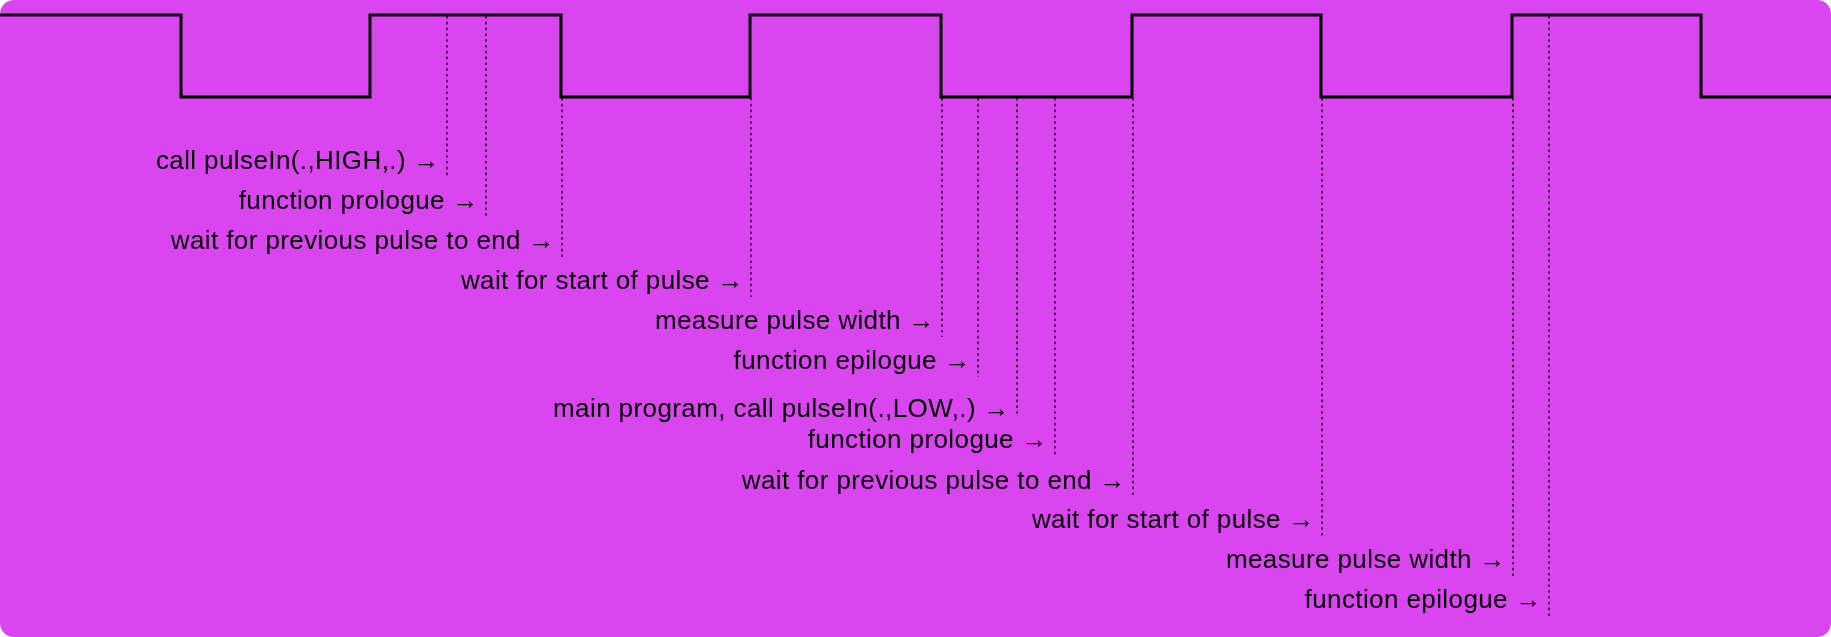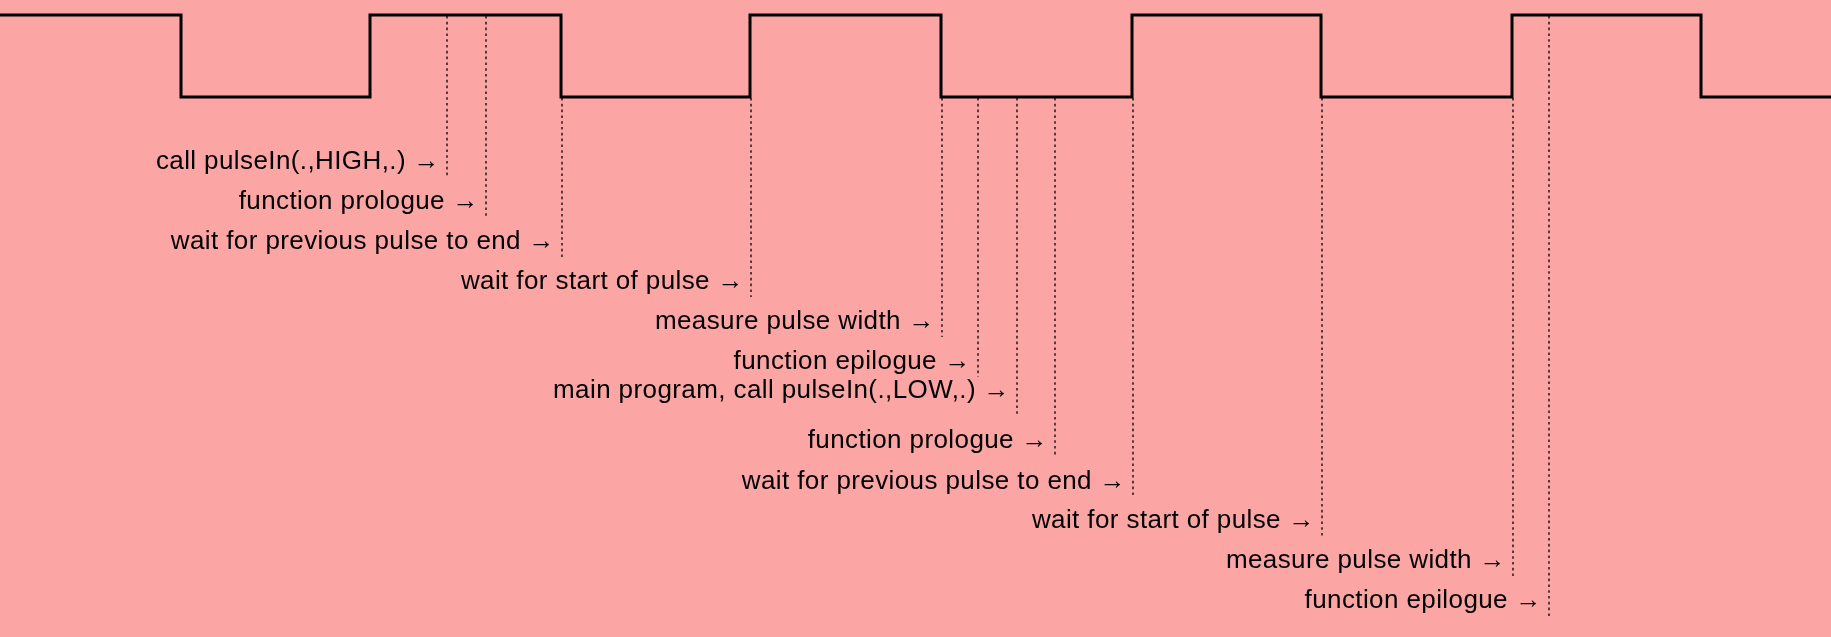--- a/index.html
+++ b/index.html
@@ -26,21 +26,21 @@
     font-size: 26px;
     letter-spacing: 0.4px;
     line-height: 40px;
     height: 40px;
     color: #000000;
   }
 </style>
 </head>
 <body>
 
-<div class="diagram" style="background: #fca5a5;">
+<div class="diagram" style="background: #d946ef; border-radius: 14px;">
   <svg id="wave-svg" width="1831" height="637" viewBox="0 0 1831 637">
     <path id="wave-path" fill="none" stroke-linejoin="miter" stroke-linecap="square" d="M 0 15 H 181 V 97 H 370 V 15 H 561 V 97 H 750 V 15 H 941 V 97 H 1132 V 15 H 1321 V 97 H 1512 V 15 H 1701 V 97 H 1831" stroke="#000000" stroke-width="3"></path>
     <g id="marker-group">
         <line x1="447" x2="447" y1="16" y2="177" stroke="#000000" stroke-width="1.3" stroke-dasharray="2.6 3.2"></line>
         <line x1="486" x2="486" y1="16" y2="217" stroke="#000000" stroke-width="1.3" stroke-dasharray="2.6 3.2"></line>
         <line x1="562" x2="562" y1="98" y2="257" stroke="#000000" stroke-width="1.3" stroke-dasharray="2.6 3.2"></line>
         <line x1="751" x2="751" y1="98" y2="297" stroke="#000000" stroke-width="1.3" stroke-dasharray="2.6 3.2"></line>
         <line x1="942" x2="942" y1="98" y2="337" stroke="#000000" stroke-width="1.3" stroke-dasharray="2.6 3.2"></line>
         <line x1="978" x2="978" y1="98" y2="377" stroke="#000000" stroke-width="1.3" stroke-dasharray="2.6 3.2"></line>
         <line x1="1017" x2="1017" y1="98" y2="416" stroke="#000000" stroke-width="1.3" stroke-dasharray="2.6 3.2"></line>
@@ -51,20 +51,20 @@
         <line x1="1549" x2="1549" y1="16" y2="616" stroke="#000000" stroke-width="1.3" stroke-dasharray="2.6 3.2"></line>
       </g>
   </svg>
   <div id="label-layer">
       <div class="annotation-label" style="right: 1391px; top: 140px; color: rgb(0, 0, 0);">call pulseIn(.,HIGH,.) →</div>
       <div class="annotation-label" style="right: 1352px; top: 180px; color: rgb(0, 0, 0);">function prologue →</div>
       <div class="annotation-label" style="right: 1276px; top: 220px; color: rgb(0, 0, 0);">wait for previous pulse to end →</div>
       <div class="annotation-label" style="right: 1087px; top: 260px; color: rgb(0, 0, 0);">wait for start of pulse →</div>
       <div class="annotation-label" style="right: 896px; top: 300px; color: rgb(0, 0, 0);">measure pulse width →</div>
       <div class="annotation-label" style="right: 860px; top: 340px; color: rgb(0, 0, 0);">function epilogue →</div>
-      <div class="annotation-label" style="right: 821px; top: 369px; color: rgb(0, 0, 0);">main program, call pulseIn(.,LOW,.) →</div>
+      <div class="annotation-label" style="right: 821px; top: 388px; color: rgb(0, 0, 0);">main program, call pulseIn(.,LOW,.) →</div>
       <div class="annotation-label" style="right: 783px; top: 419px; color: rgb(0, 0, 0);">function prologue →</div>
       <div class="annotation-label" style="right: 705px; top: 460px; color: rgb(0, 0, 0);">wait for previous pulse to end →</div>
       <div class="annotation-label" style="right: 516px; top: 499px; color: rgb(0, 0, 0);">wait for start of pulse →</div>
       <div class="annotation-label" style="right: 325px; top: 539px; color: rgb(0, 0, 0);">measure pulse width →</div>
       <div class="annotation-label" style="right: 289px; top: 579px; color: rgb(0, 0, 0);">function epilogue →</div>
     </div>
 </div>
 
 </body></html>

